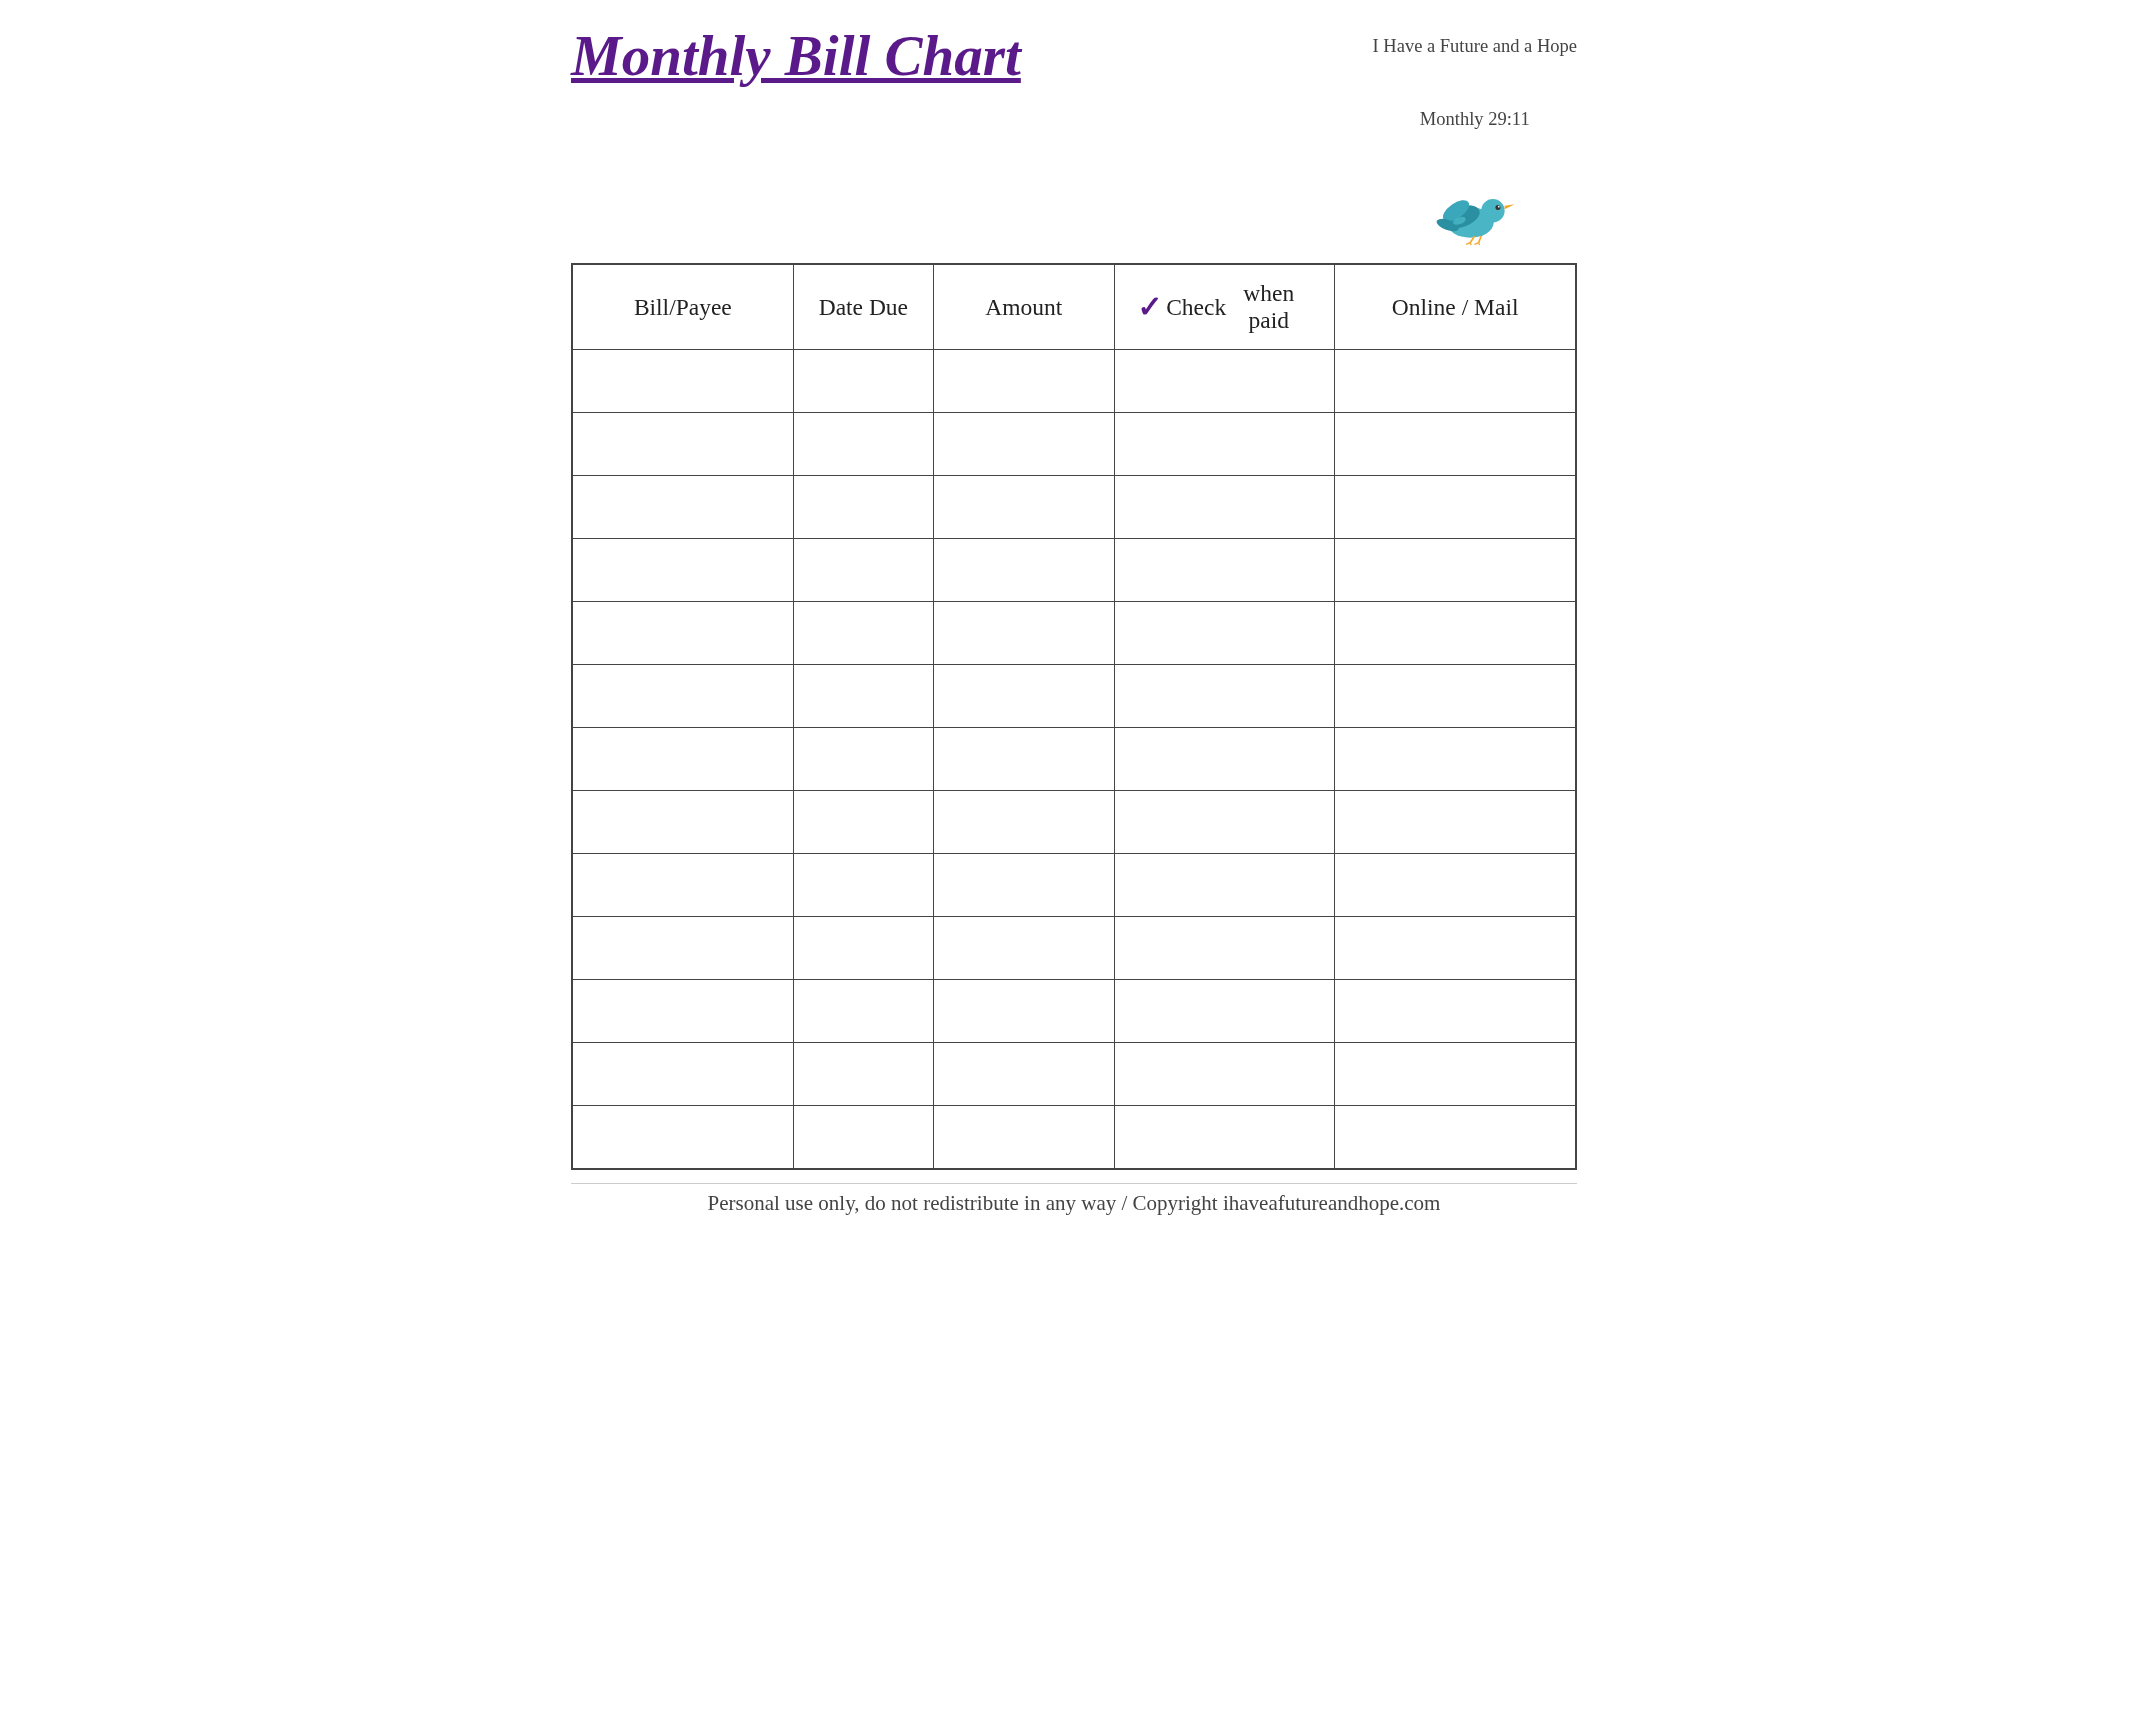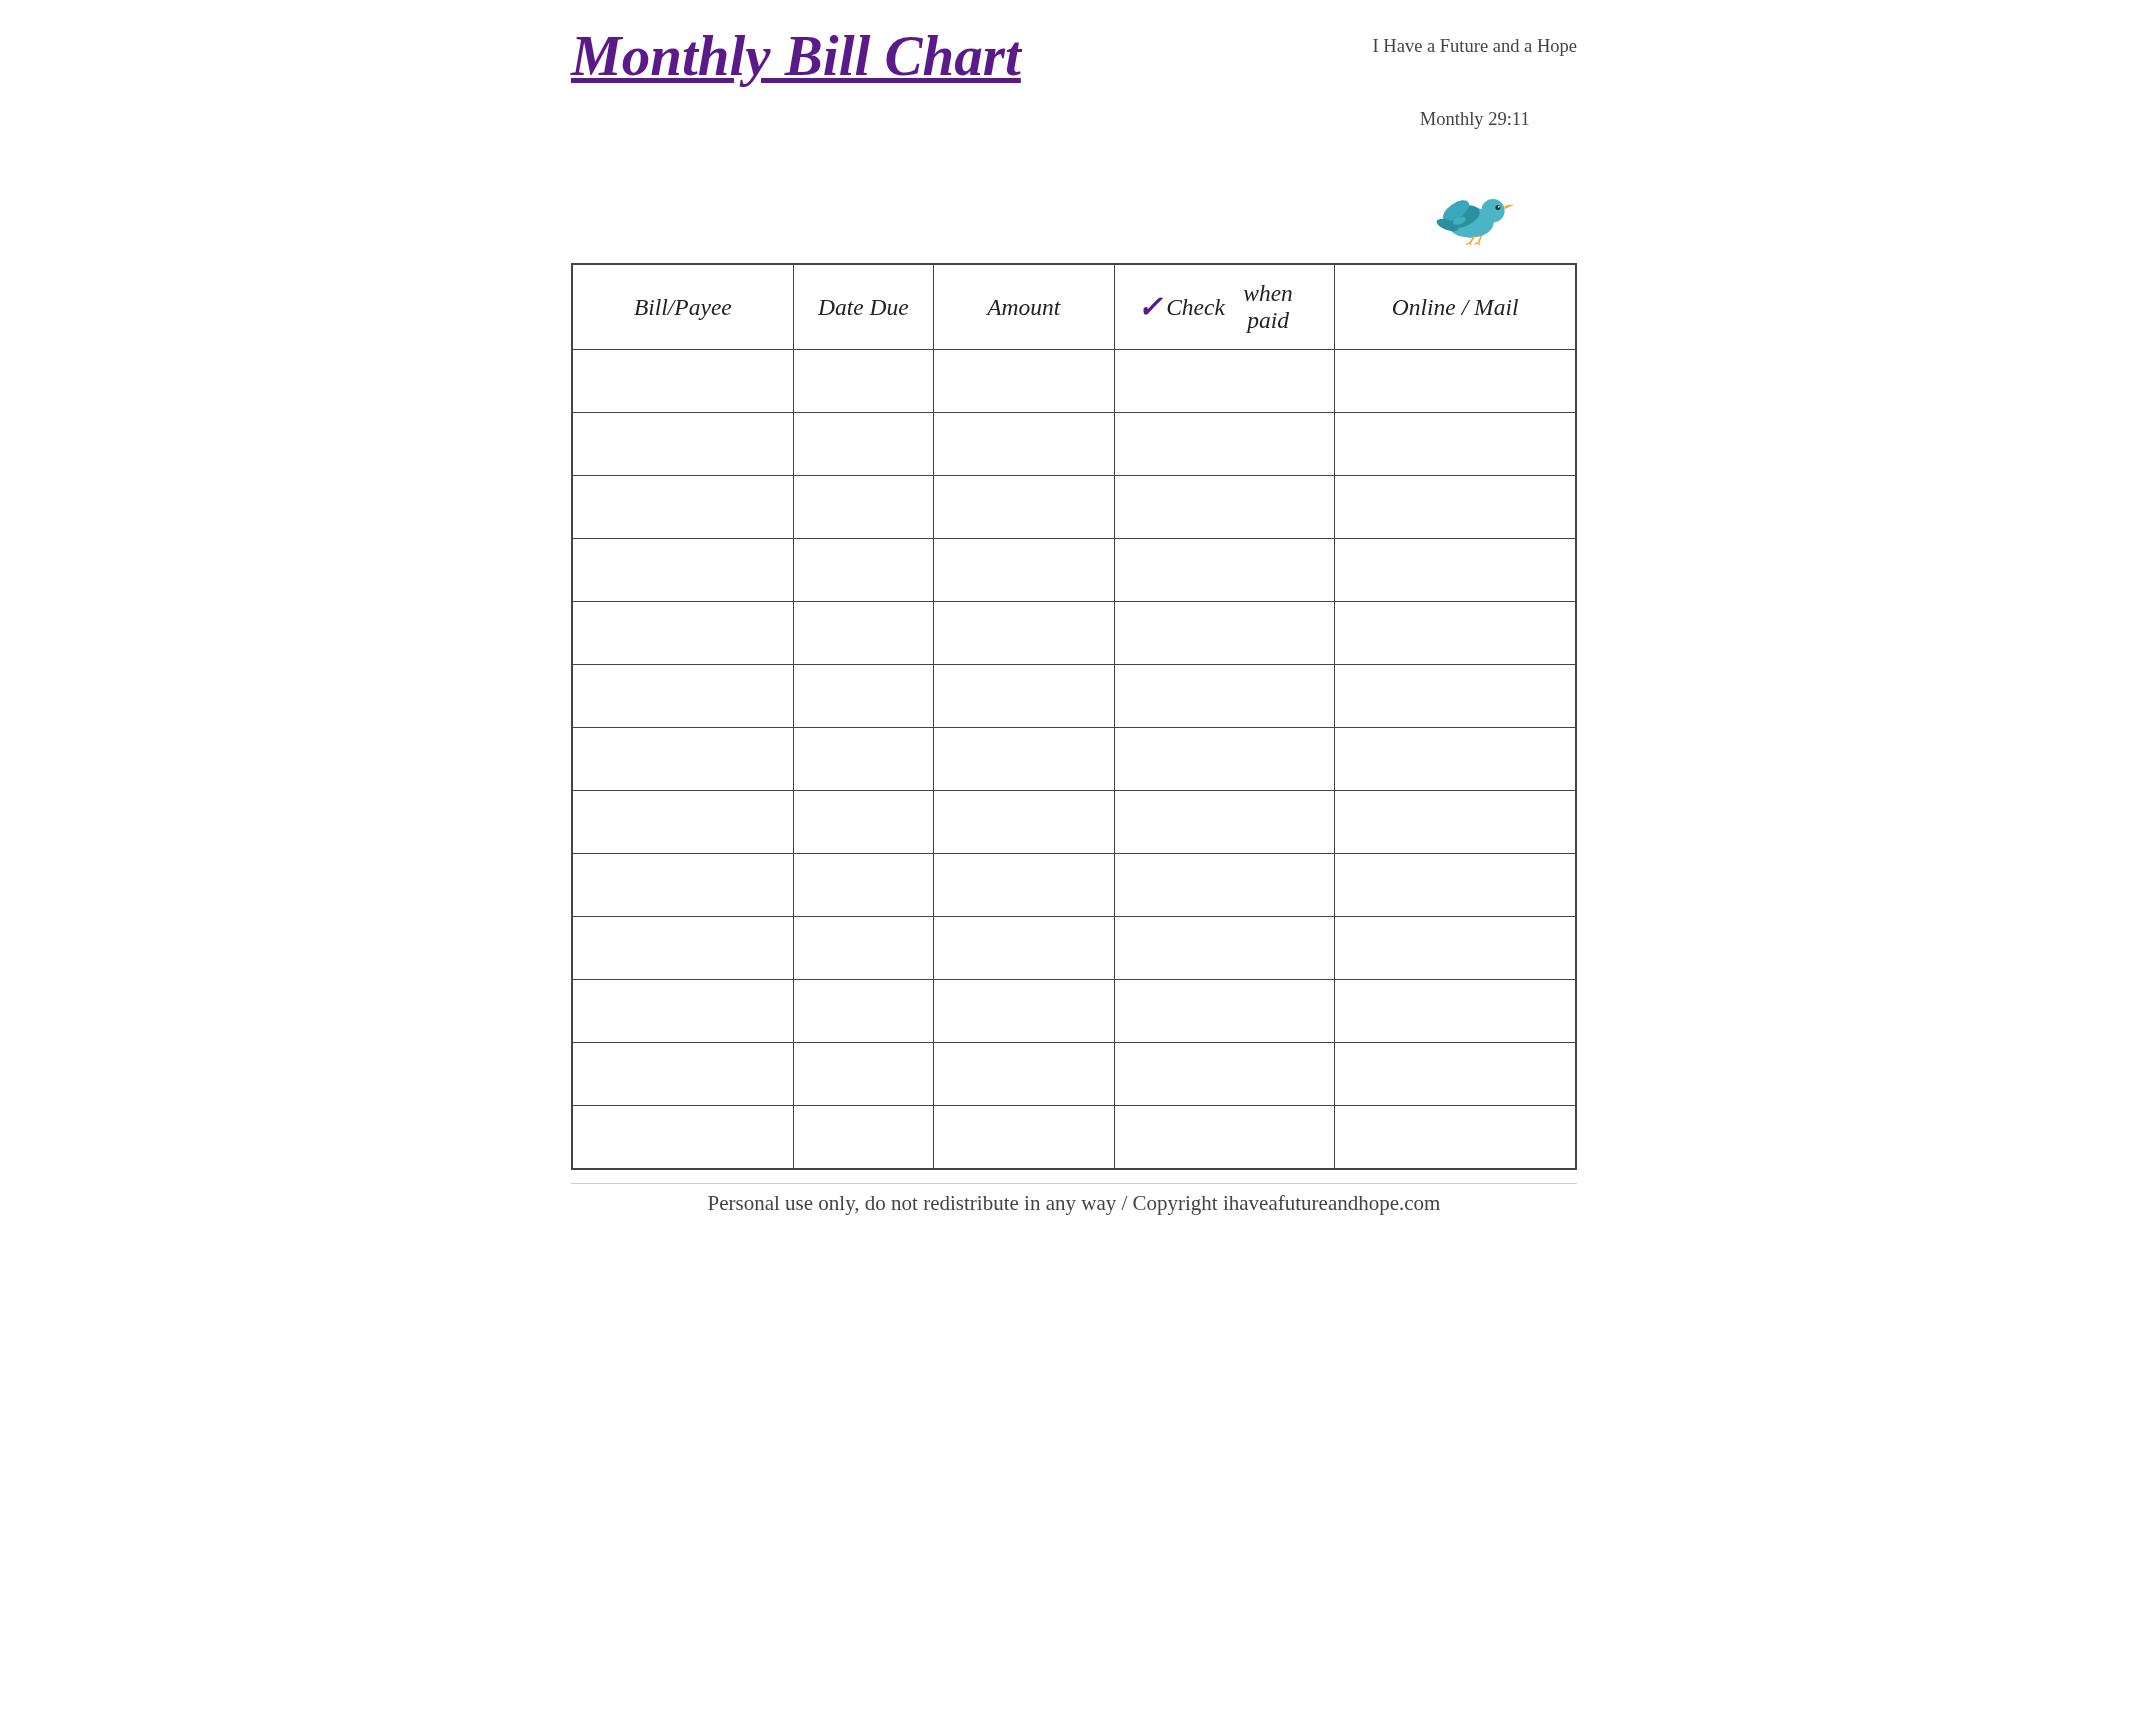--- a/index.html
+++ b/index.html
@@ -86,21 +86,20 @@
 
     thead tr th {
       border: 1.3px solid #444;
       padding: 15px 23px;
       text-align: center;
       font-size: 23.5px;
       font-family: Georgia, serif;
       font-weight: normal;
       color: #222;
       vertical-align: middle;
-      font-style: italic;
     }
 
     thead tr th.bill-payee-col {
       text-align: center;
       width: 22%;
     }
 
     thead tr th.date-due-col {
       width: 14%;
       border-radius: 29px;

